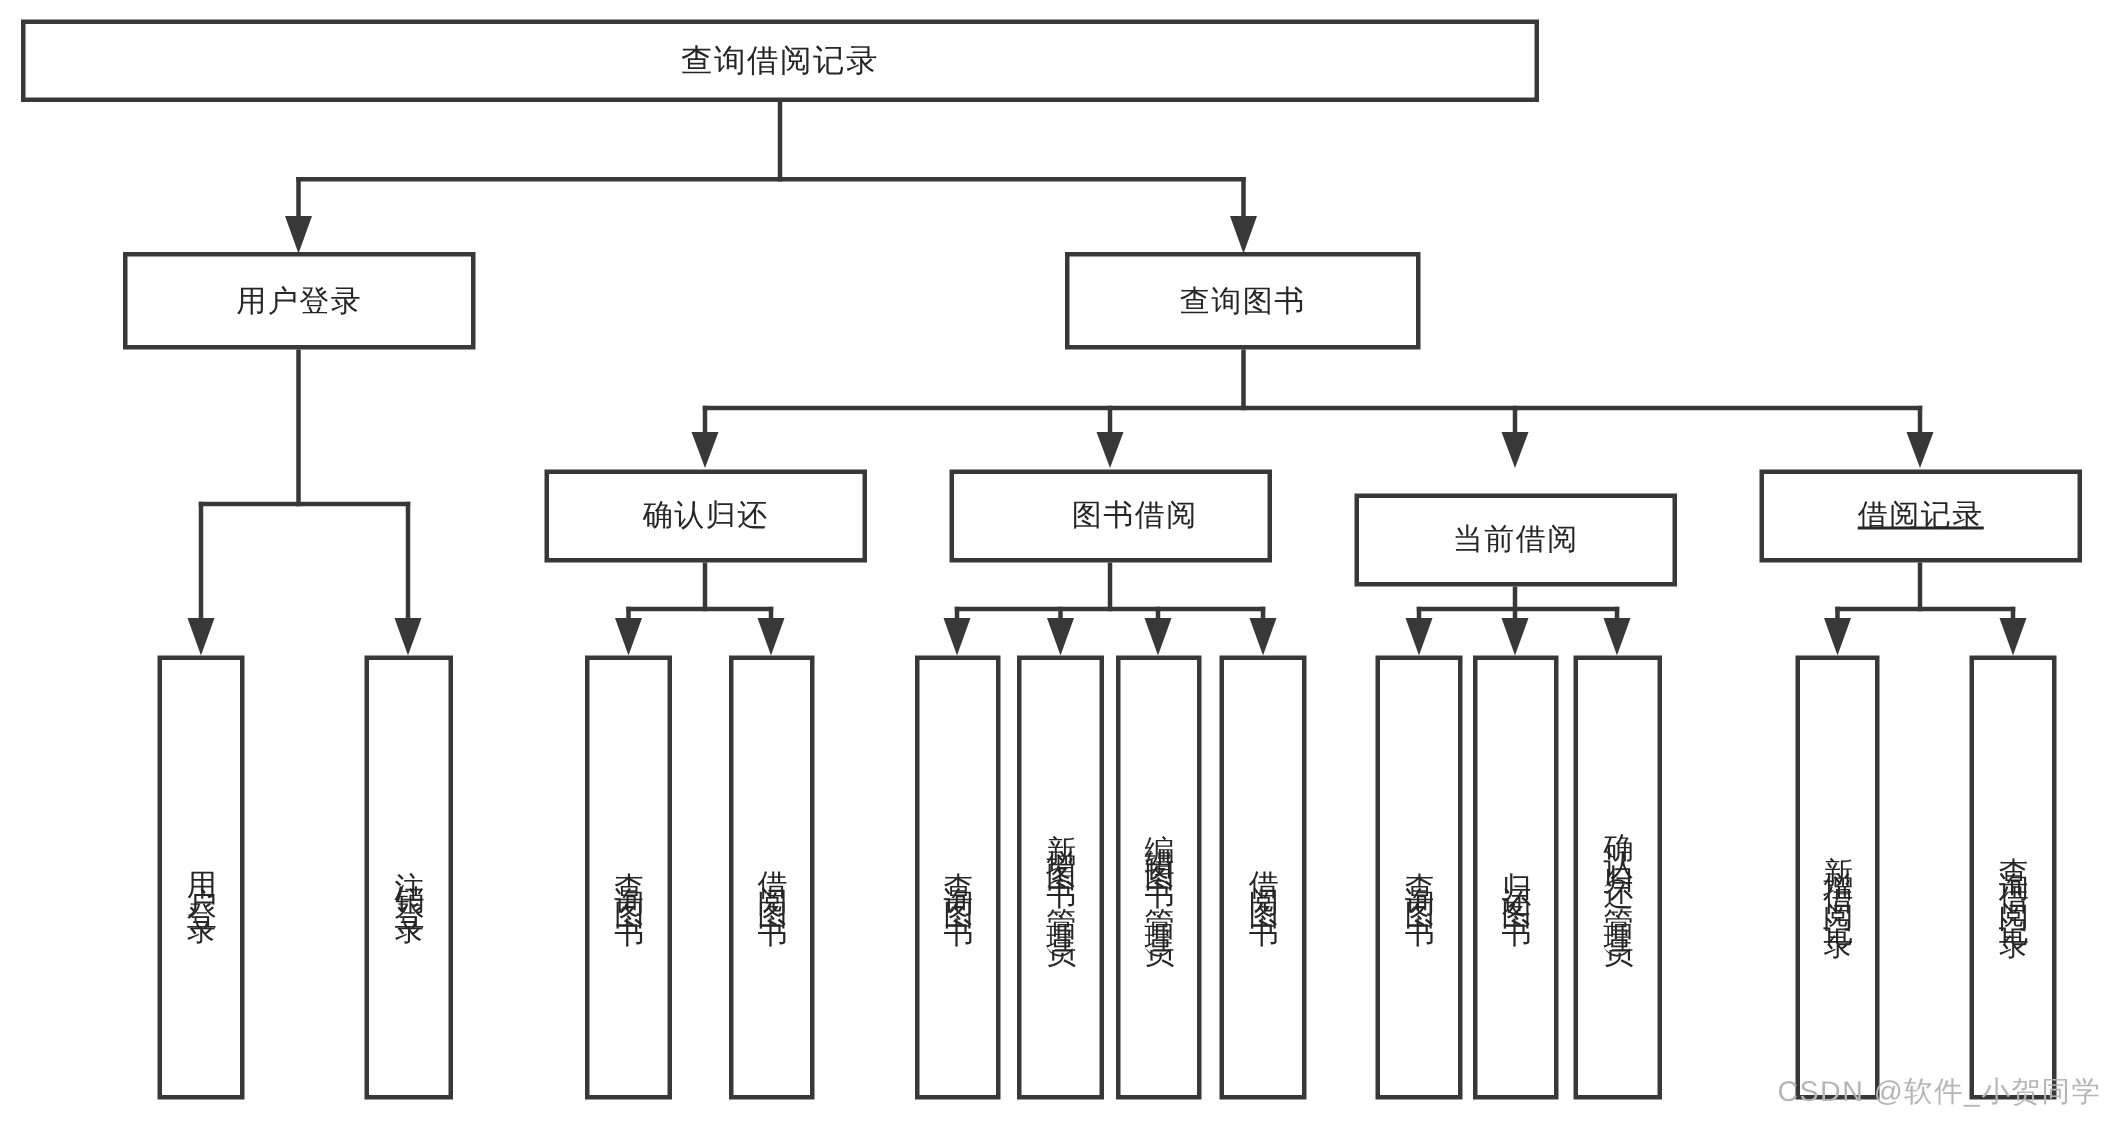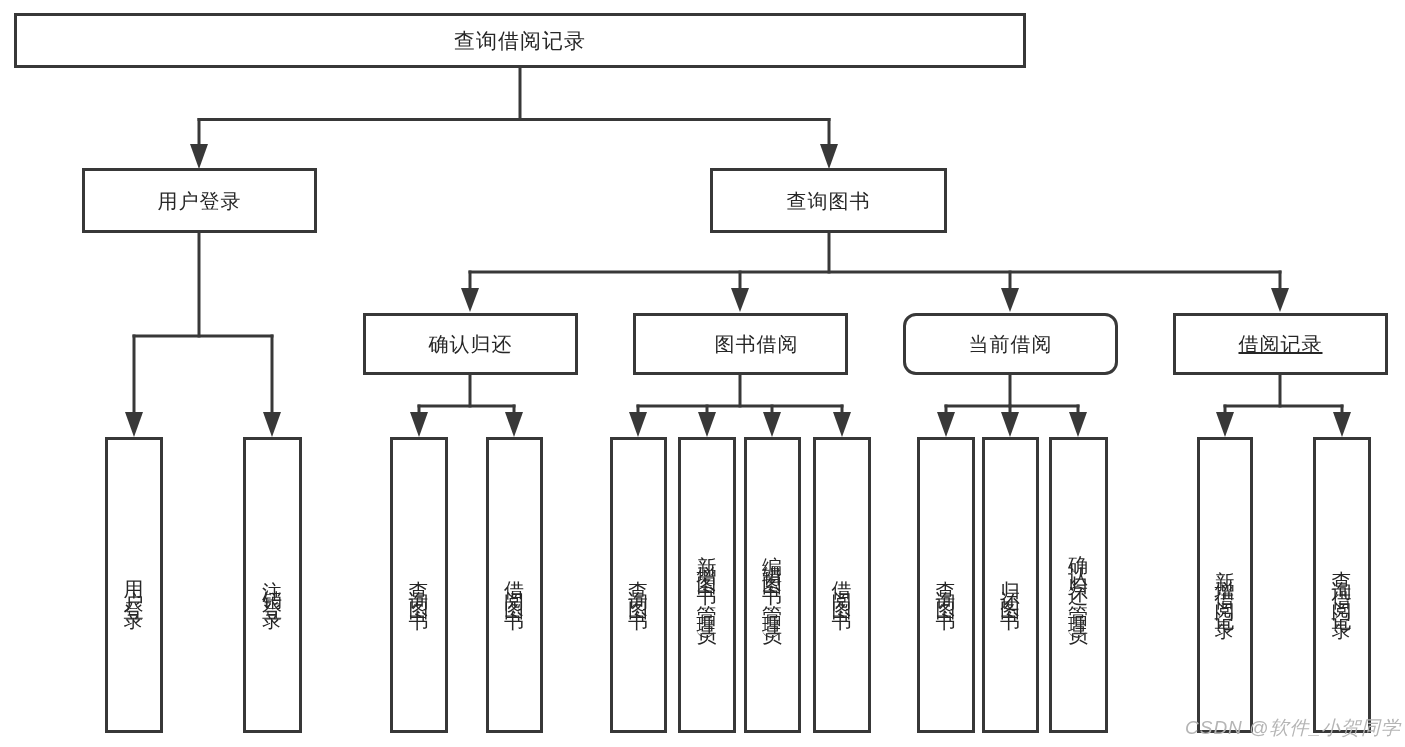--- a/index.html
+++ b/index.html
@@ -43,21 +43,21 @@
     text-orientation: mixed;
     letter-spacing: 10px;
     font-size: 20px;
   }
   
   #b-root { left: 14px;   top: 13px;  width: 1012px; height: 55px; }
   #b-l2a  { left: 82px;   top: 168px; width: 235px;  height: 65px; }
   #b-l2b  { left: 710px;  top: 168px; width: 237px;  height: 65px; }
   #b-l3a  { left: 363px;  top: 313px; width: 215px;  height: 62px; }
   #b-l3b  { left: 633px;  top: 313px; width: 215px;  height: 62px; padding-left: 32px; }
-  #b-l3c  { left: 903px;  top: 313px; width: 215px;  height: 62px; border-radius: 13px; }
+  #b-l3c  { left: 903px;  top: 329px; width: 215px;  height: 62px; }
   #b-l3d  { left: 1173px; top: 313px; width: 215px;  height: 62px; text-decoration: underline; }
   
   #b-ul1 { left: 105px;  width: 58px; }
   #b-ul2 { left: 243px;  width: 59px; }
   #b-nb1 { left: 390px;  width: 58px; }
   #b-nb2 { left: 486px;  width: 57px; }
   #b-bb1 { left: 610px;  width: 57px; }
   #b-bb2 { left: 678px;  width: 58px; }
   #b-bb3 { left: 744px;  width: 57px; }
   #b-bb4 { left: 813px;  width: 58px; }
@@ -68,21 +68,20 @@
   #b-br2 { left: 1313px; width: 58px; }
   .watermark {
     position: absolute;
     left: 1185px;
     top: 715px;
     font-size: 19px;
     color: #b5b5b5;
     letter-spacing: 1px;
     white-space: nowrap;
     z-index: 5;
-    font-style: italic;
   }
 </style>
 </head>
 <body>
 
 <div class="canvas">
 
   <svg class="connectors" viewBox="0 0 1405 747" fill="none" stroke="#383838" stroke-width="3">
 
     <path d="M520 66 L520 121"></path>

